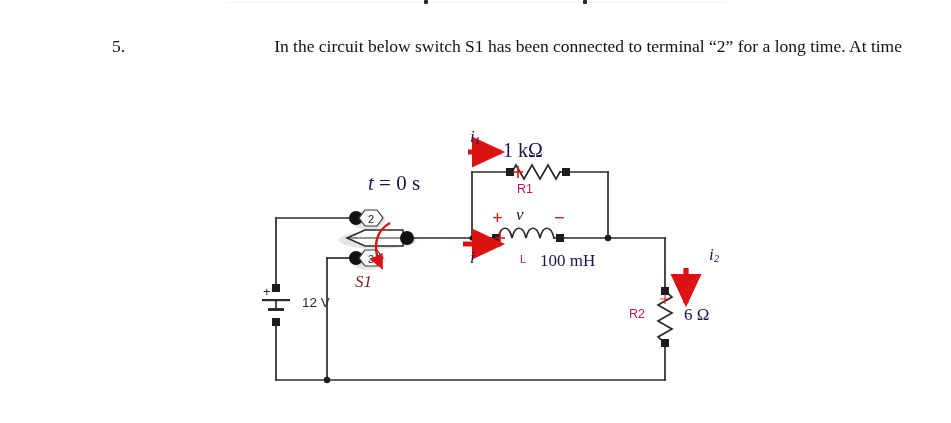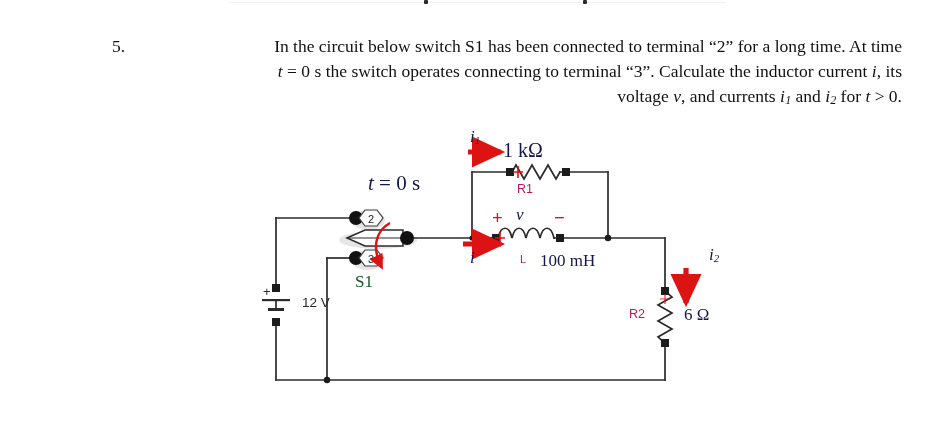--- a/index.html
+++ b/index.html
@@ -92,21 +92,21 @@
   .circuit svg { display: block; }
 
   .lbl {
     position: absolute;
     white-space: nowrap;
     line-height: 1;
   }
   .lbl-serif { font-family: "Liberation Serif", serif; color: #15164a; }
   .lbl-sans  { font-family: "Liberation Sans", sans-serif; color: #be185d; }
   .lbl-red   { color: #dd1212; font-family: "Liberation Serif", serif; }
-  .lbl-navy  { color: #14532d; }
+  .lbl-navy  { color: #7f1d1d; font-style: italic; }
 
   .isub {
     font-size: 11px;
     font-style: italic;
     vertical-align: -0.2em;
   }
 </style>
 </head>
 <body>
 
@@ -117,26 +117,20 @@
     <div class="blob" style="left:196px;"></div>
     <div class="blob" style="left:355px;"></div>
   </div>
 
   <div class="statement">
     <div class="statement-row">
       <div class="statement-num">5.</div>
       <div class="statement-body">
         <span class="ln">
           <span>In the circuit below switch S1 has been connected to terminal “2” for a long time. At time</span>
-        </span>
-        <span class="ln">
-          <i class="v">t</i><span> = 0 s the switch operates connecting to terminal “3”. Calculate the inductor current </span><i class="v">i</i><span>, its</span>
-        </span>
-        <span class="ln">
-          <span>voltage </span><i class="v">v</i><span>, and currents </span><i class="v">i</i><span class="sub">1</span><span> and </span><i class="v">i</i><span class="sub">2</span><span> for </span><i class="v">t</i><span> &gt; 0.</span>
         </span>
       </div>
     </div>
   </div>
 
   <div class="circuit">
 
     <svg width="951" height="300" viewBox="0 0 951 300" xmlns="http://www.w3.org/2000/svg">
       <defs>
         <marker id="redarrow" markerWidth="7" markerHeight="7" refX="5.6" refY="3.1" orient="auto" markerUnits="strokeWidth">

